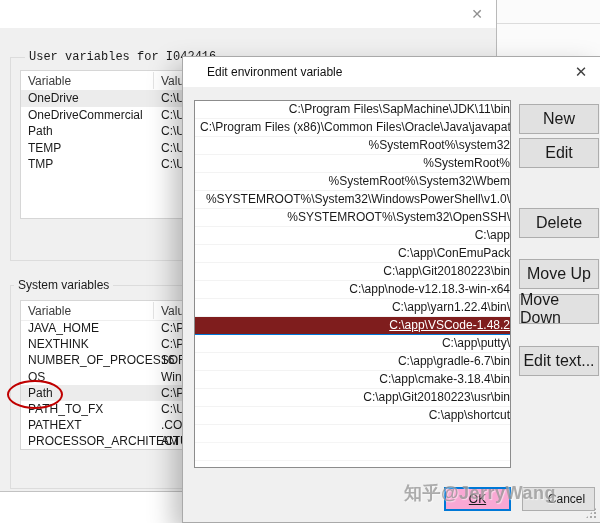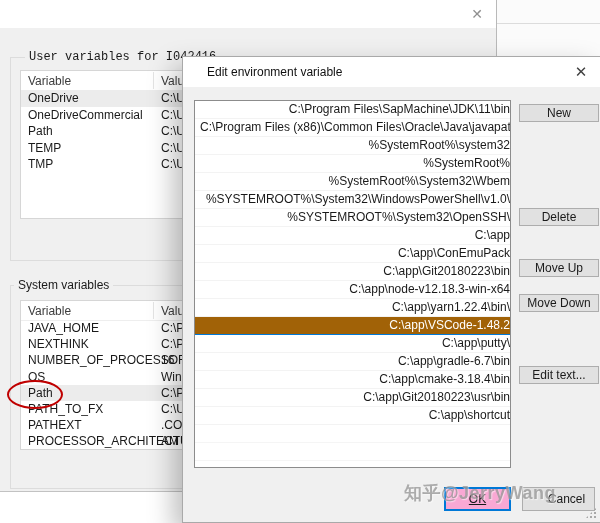--- a/index.html
+++ b/index.html
@@ -56,33 +56,33 @@
     border:1px solid #a9a9a9;border-right:none;box-sizing:border-box;
     box-shadow:-9px 10px 24px rgba(0,0,0,0.25);z-index:10;}
   .dlg-titlebar{position:absolute;left:0;top:0;right:0;height:30px;background:#ffffff;}
   .dlg-title{position:absolute;left:14px;top:8px;color:#101010;font-size:12px;margin-left:10px;}
   .dlg-close{position:absolute;right:6px;top:5px;color:#404040;font-size:15px;}
 
   .listbox{position:absolute;left:11px;top:43px;width:315px;height:366px;background:#ffffff;
     border:1px solid #8c8c8c;overflow:hidden;box-sizing:content-box;}
   .lb-item{height:17px;line-height:17px;padding-left:5px;white-space:nowrap;
     border-bottom:1px solid #f3f3f3;color:#1a1a1a;text-align:right;}
-  .lb-item.selected{background:#a16207;color:#ffffff;border-bottom-color:#0078d7;}
+  .lb-item.selected{background:#7f1d1d;color:#ffffff;border-bottom-color:#0078d7;text-decoration:underline;}
   .lb-filler{height:17px;border-bottom:1px solid #f5f5f5;}
 
-  .side-btn{position:absolute;left:336px;width:80px;height:18px;background:#e1e1e1;
+  .side-btn{position:absolute;left:336px;width:80px;height:30px;background:#e1e1e1;
     border:1px solid #adadad;display:flex;align-items:center;justify-content:center;
-    font-size:12px;color:#1a1a1a;box-sizing:border-box;cursor:default;}
+    font-size:16px;color:#1a1a1a;box-sizing:border-box;cursor:default;}
   .b-new{top:47px;}
   .b-edit{top:81px;}
   .b-browse{top:116px;}
   .b-delete{top:151px;}
   .b-moveup{top:202px;}
   .b-movedown{top:237px;}
-  .b-edittext{top:289px;margin-top:20px;}
+  .b-edittext{top:289px;}
 
   .ok-btn{position:absolute;left:261px;top:430px;width:67px;height:24px;background:#f9a8d4;
     border:2px solid #0078d7;display:flex;align-items:center;justify-content:center;
     box-sizing:border-box;font-size:12px;text-decoration:underline;}
   .cancel-btn{position:absolute;left:339px;top:430px;width:73px;height:24px;background:#e1e1e1;
     border:1px solid #adadad;display:flex;align-items:center;justify-content:center;
     box-sizing:border-box;font-size:12px;padding-left:16px;}
 
   .grip{position:absolute;right:3px;bottom:3px;width:12px;height:12px;
     background-image:radial-gradient(#a8a8a8 1px,transparent 1.2px);
@@ -209,20 +209,21 @@
       <div class="lb-item">C:\app\gradle-6.7\bin</div>
       <div class="lb-item">C:\app\cmake-3.18.4\bin</div>
       <div class="lb-item">C:\app\Git20180223\usr\bin</div>
       <div class="lb-item">C:\app\shortcut</div>
       <div class="lb-filler"></div>
       <div class="lb-filler"></div>
       <div class="lb-filler"></div>
     </div>
 
   <div class="side-btn b-new">New</div>
+  <div class="side-btn b-edit">Edit</div>
   <div class="side-btn b-delete">Delete</div>
   <div class="side-btn b-moveup">Move Up</div>
   <div class="side-btn b-movedown">Move Down</div>
   <div class="side-btn b-edittext">Edit text...</div>
 
   <div class="ok-btn">OK</div>
   <div class="cancel-btn">Cancel</div>
   <div class="grip"></div>
 </div>
 

